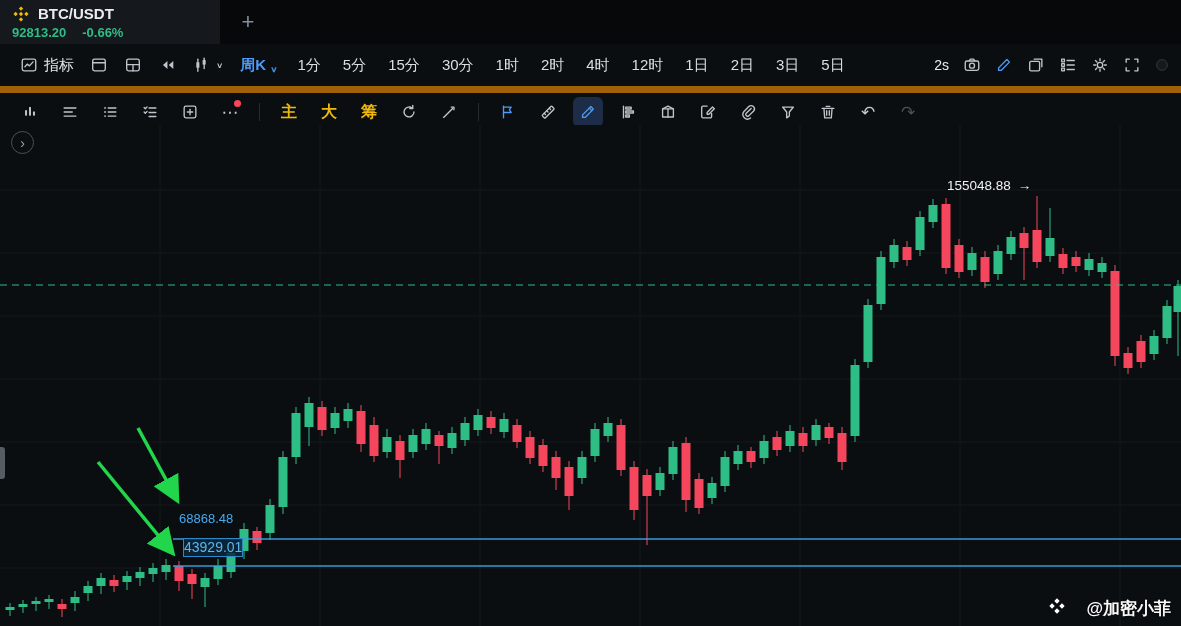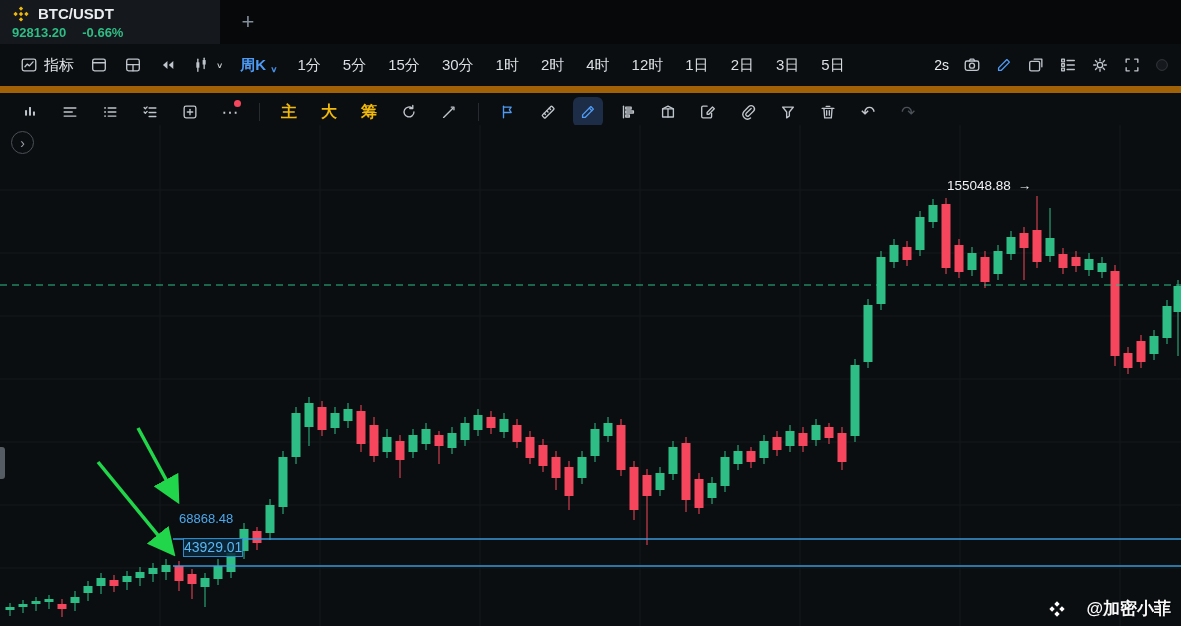--- a/index.html
+++ b/index.html
@@ -37,21 +37,21 @@
   .vdiv{width:1px;height:18px;background:#262b31;margin:0 9px;}
   
   .chart-area{position:absolute;left:0;top:125px;width:1181px;height:501px;background:#0b0e11;}
   #chart-svg{position:absolute;left:0;top:0;}
   .panel-chevron{position:absolute;left:11px;top:6px;width:21px;height:21px;border:1px solid #4a5056;border-radius:50%;
     display:flex;align-items:center;justify-content:center;color:#9aa2ab;font-size:14px;cursor:pointer;}
   .scroll-nub{position:absolute;left:0;top:322px;width:5px;height:32px;background:#555c64;border-radius:0 3px 3px 0;cursor:pointer;}
   .peak-label{position:absolute;left:947px;top:53px;font-size:13.5px;color:#f0f2f5;display:flex;gap:7px;align-items:center;}
   .lvl1-label{position:absolute;left:179px;top:386px;font-size:13px;color:#4aa8ec;cursor:pointer;}
   .lvl2-label{position:absolute;left:175px;top:413px;font-size:14px;color:#5ab6f2;border:1px solid #2f88c7;background:rgba(10,40,60,.85);padding:0 0;line-height:17px;cursor:pointer;margin-left:8px;}
-  .watermark{position:absolute;right:10px;bottom:6px;display:flex;align-items:center;gap:20px;color:#fafafa;font-size:17px;font-weight:600;text-shadow:0 1px 2px rgba(0,0,0,.6);}
+  .watermark{position:absolute;right:10px;bottom:6px;display:flex;gap:20px;color:#fafafa;font-size:17px;font-weight:600;text-shadow:0 1px 2px rgba(0,0,0,.6);}
 </style>
 </head>
 <body>
 
 <div class="app">
 
   <div class="tabstrip">
     <div class="symbol-tab">
       <div class="tab-top">
         <svg width="18" height="18" viewBox="0 0 20 20">

